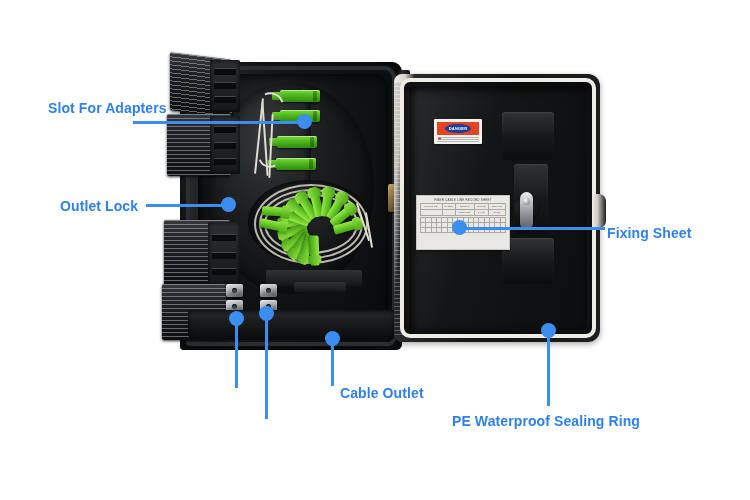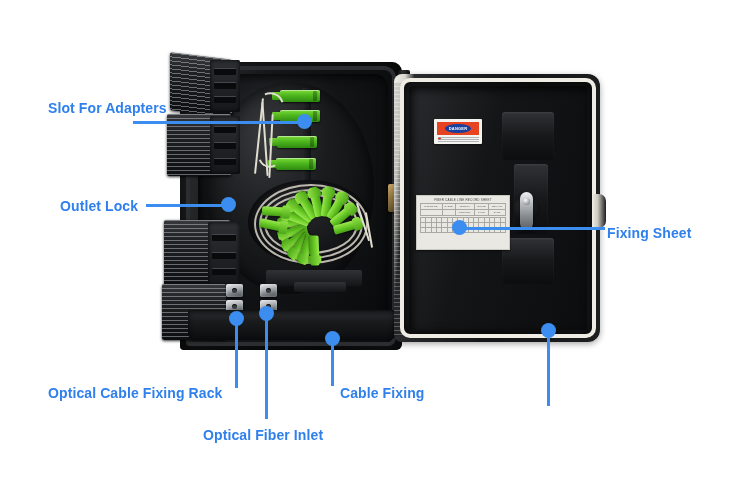--- a/index.html
+++ b/index.html
@@ -640,28 +640,27 @@
   <div class="dot" style="left:297px; top:114px;"></div>
 
   <div class="callout-label" style="left:60px; top:199px;">Outlet Lock</div>
   <div class="leader h" style="left:146px; top:204px; width:82px;"></div>
   <div class="dot" style="left:221px; top:197px;"></div>
 
   <div class="callout-label" style="left:607px; top:226px;">Fixing Sheet</div>
   <div class="leader h" style="left:462px; top:227px; width:143px;"></div>
   <div class="dot" style="left:452px; top:220px;"></div>
 
-  <div class="callout-label" style="left:48px; top:386px;">Optical Cable Fixing Rack</div>
   <div class="leader v" style="left:235px; top:318px; height:70px;"></div>
   <div class="dot" style="left:229px; top:311px;"></div>
 
-  <div class="callout-label" style="left:203px; top:428px;">Optical Fiber Inlet</div>
   <div class="leader v" style="left:265px; top:313px; height:106px;"></div>
   <div class="dot" style="left:259px; top:306px;"></div>
 
-  <div class="callout-label" style="left:340px; top:386px;">Cable Fixing</div>
+  <div class="callout-label" style="left:340px; top:386px;">Cable Outlet</div>
   <div class="leader v" style="left:331px; top:338px; height:48px;"></div>
   <div class="dot" style="left:325px; top:331px;"></div>
 
+  <div class="callout-label" style="left:452px; top:414px;">PE Waterproof Sealing Ring</div>
   <div class="leader v" style="left:547px; top:330px; height:76px;"></div>
   <div class="dot" style="left:541px; top:323px;"></div>
 
 </div>
 
 </body></html>

